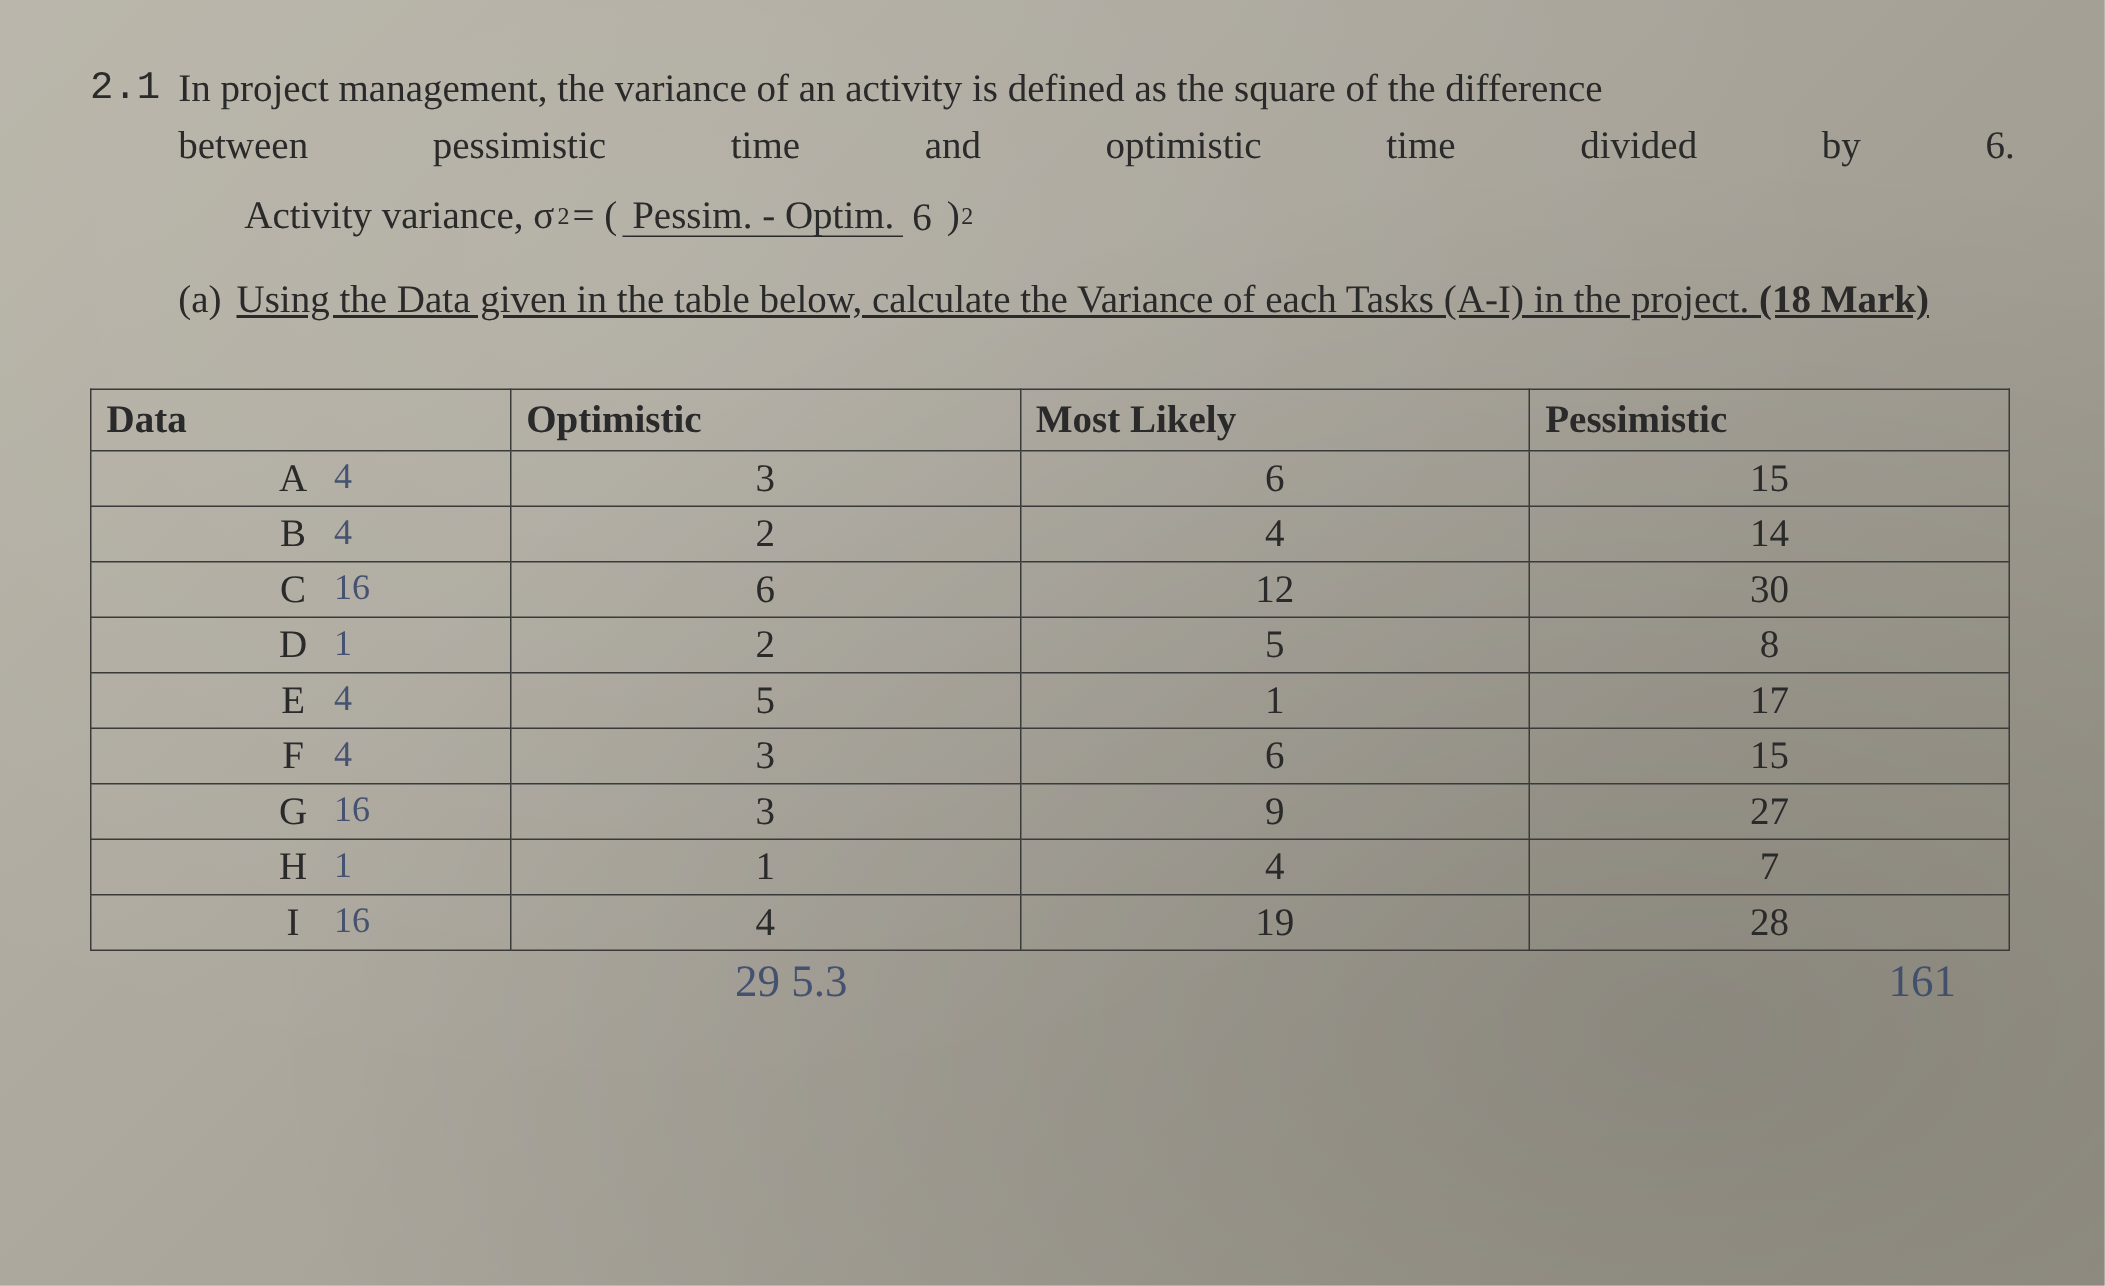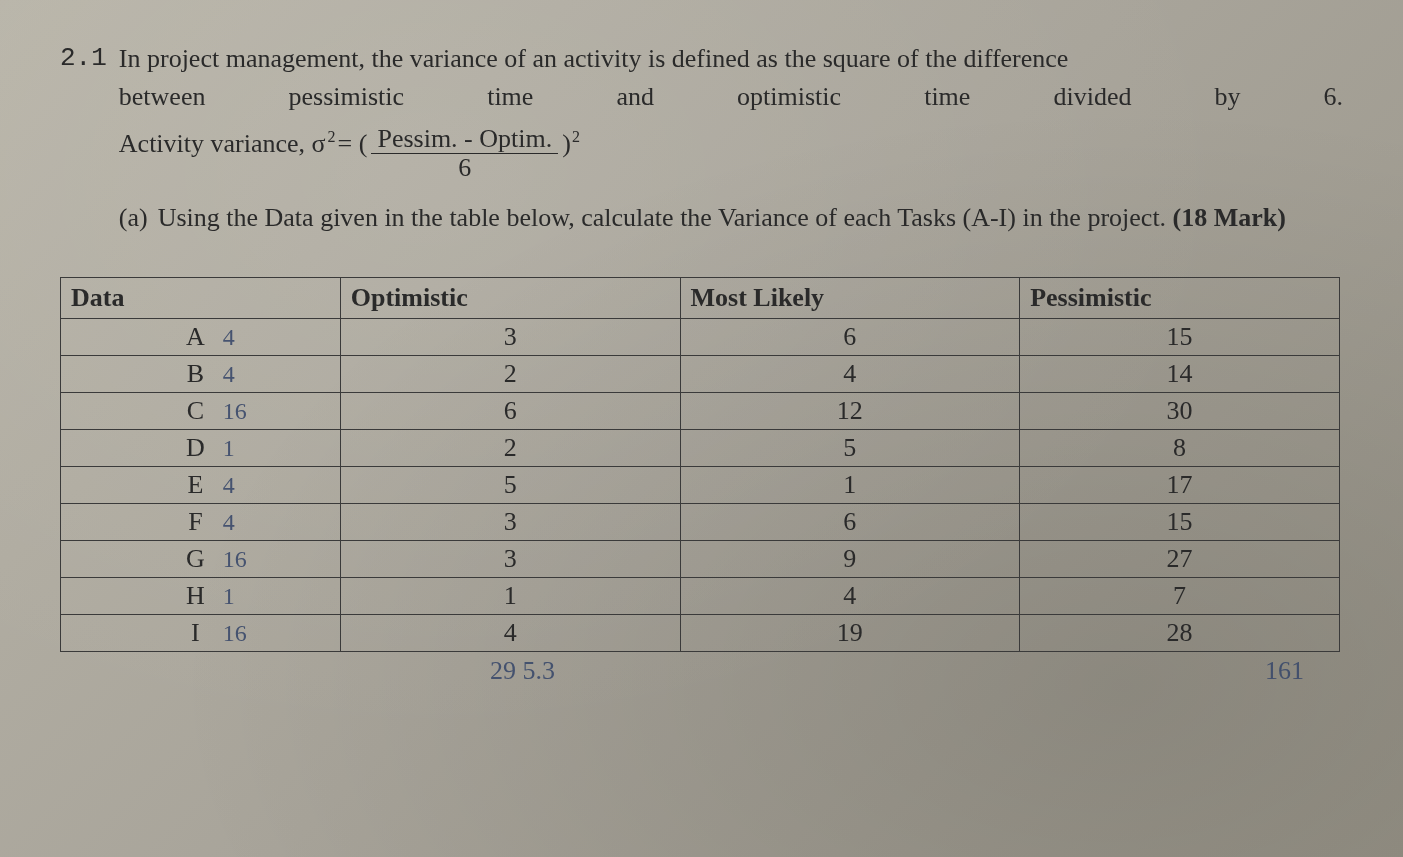--- a/index.html
+++ b/index.html
@@ -44,44 +44,45 @@
   .qtext .spread {
     text-align: justify;
     text-align-last: justify;
     display: block;
     white-space: nowrap;
   }
   .formula-line {
     margin-top: 10px;
     font-size: 26px;
     display: flex;
-    align-items: flex-start;
+    align-items: center;
     flex-wrap: nowrap;
+    margin-left: 44px;
   }
   .frac {
     display: inline-flex;
-    flex-direction: column;
+    flex-direction: row;
     align-items: center;
     vertical-align: middle;
     margin: 0 4px;
     line-height: 1.05;
   }
   .frac .num { border-bottom: 1.5px solid #2a2a2a; padding: 0 6px; }
   .frac .den { padding: 0 6px; }
   .sub-q {
     display: flex;
     margin-top: 18px;
     font-size: 26px;
     line-height: 1.45;
   }
   .sub-label {
     flex: 0 0 auto;
     margin-right: 10px;
   }
-  .sub-body { flex: 1; }
+  .sub-body { flex: 1; text-decoration: underline; }
   .bold { font-weight: bold; }
 
   .table-wrap {
     margin: 40px 0 0 0;
   }
   table {
     border-collapse: collapse;
     width: 1280px;
     font-size: 26px;
   }
@@ -116,21 +117,21 @@
     position: absolute;
     left: 58%;
     top: 50%;
     transform: translateY(-50%);
     font-size: 24px;
   }
   .below-notes {
     position: relative;
     width: 1280px;
     height: 60px;
-    font-size: 26px;
+    font-size: 30px;
   }
   .note-a {
     position: absolute;
     left: 430px;
     top: 4px;
   }
   .note-b {
     position: absolute;
     right: 36px;
     top: 4px;

